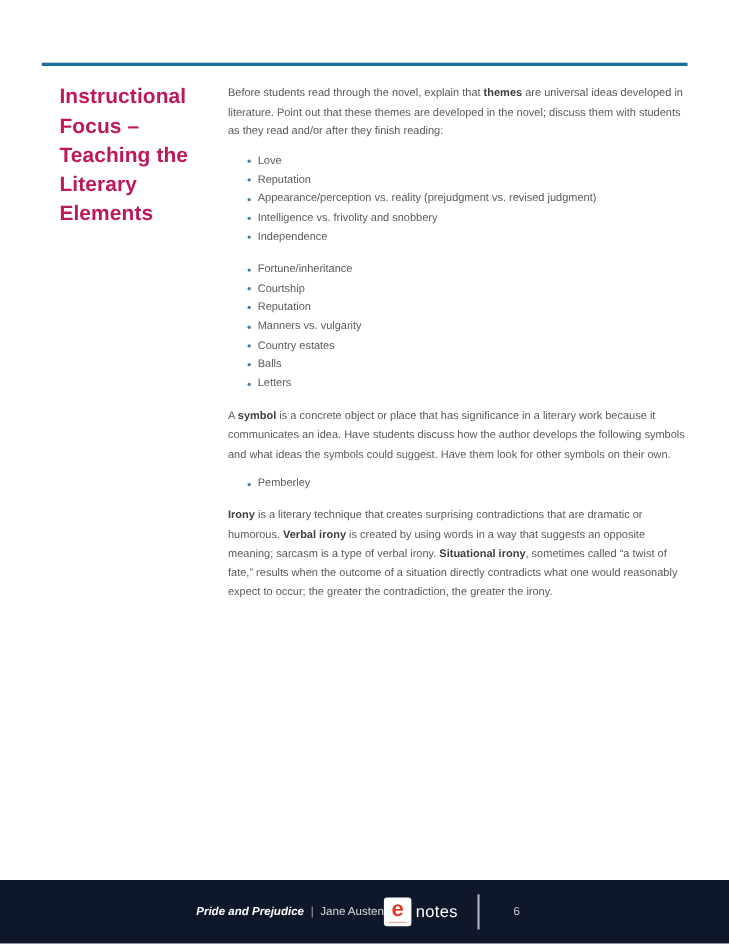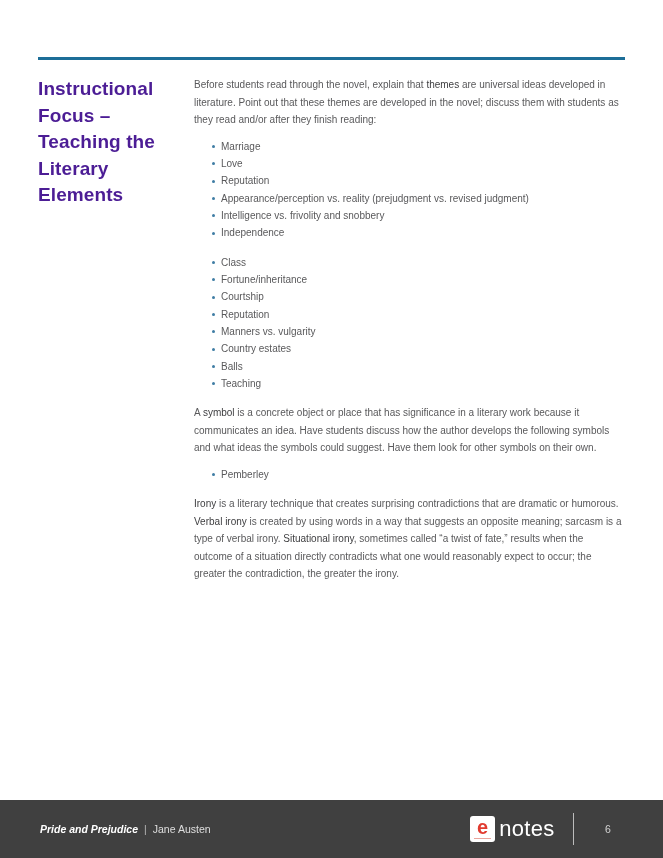--- a/index.html
+++ b/index.html
@@ -23,37 +23,37 @@
   .columns {
     position: absolute;
     left: 38px;
     top: 76px;
     width: 589px;
     display: flex;
     align-items: flex-start;
   }
   .section-heading {
     width: 142px;
-    margin: 0 7px 0 0;
+    margin: 0 7px 0 16px;
     font-size: 19px;
     line-height: 26.5px;
     font-weight: 700;
-    color: #4c1d95;
+    color: #be185d;
     letter-spacing: 0.1px;
   }
   .content-col {
     width: 428px;
     margin-left: 7px;
     font-size: 10px;
     line-height: 17.5px;
     color: #59595b;
     font-weight: 400;
   }
   .para { margin: 0 0 9px 0; }
-  .para .bold { font-weight: 400; color: #3e3e40; }
+  .para .bold { font-weight: 700; color: #3e3e40; }
   .blist {
     list-style: none;
     margin: 5px 0 12px 0;
     padding: 0 0 0 18px;
   }
   .blist li {
     position: relative;
     padding-left: 9px;
     line-height: 17.35px;
   }
@@ -66,24 +66,24 @@
     height: 3px;
     border-radius: 50%;
     background: #3f7da4;
   }
   .footer {
     position: absolute;
     left: 0;
     bottom: 0;
     width: 663px;
     height: 58px;
-    background: #404040;
+    background: #0f172a;
     display: flex;
     align-items: center;
-    justify-content: space-between;
+    justify-content: center;
     padding: 12px 40px;
     color: #ffffff;
   }
   .footer-left {
     display: flex;
     align-items: baseline;
     font-size: 10.5px;
   }
   .book-title { font-weight: 700; font-style: italic; color: #ffffff; }
   .footer-sep { margin: 0 6px; color: rgba(255,255,255,0.6); font-weight: 300; }
@@ -111,21 +111,21 @@
   }
   .logo-e {
     color: #e13b30;
     font-weight: 700;
     font-size: 20px;
     line-height: 1;
     margin-top: -4px;
   }
   .logo-text {
     margin-left: 4px;
-    font-size: 22px;
+    font-size: 15px;
     font-weight: 400;
     letter-spacing: 0.3px;
     color: #ffffff;
     line-height: 1;
   }
   .footer-divider {
     width: 1.5px;
     height: 32px;
     background: rgba(255,255,255,0.65);
     margin: 0 19px 0 18px;
@@ -142,36 +142,34 @@
 
 <div class="page">
 
   <div class="top-rule"></div>
 
   <div class="columns">
     <h1 class="section-heading">Instructional Focus – Teaching the Literary Elements</h1>
     <div class="content-col" id="content-blocks">
         <p class="para"><span>Before students read through the novel, explain that </span><span class="bold">themes</span><span> are universal ideas developed in literature. Point out that these themes are developed in the novel; discuss them with students as they read and/or after they finish reading:</span></p>
         <ul class="blist">
-          <li>Marriage</li>
           <li>Love</li>
           <li>Reputation</li>
           <li>Appearance/perception vs. reality (prejudgment vs. revised judgment)</li>
           <li>Intelligence vs. frivolity and snobbery</li>
           <li>Independence</li>
         </ul>
         <ul class="blist">
-          <li>Class</li>
           <li>Fortune/inheritance</li>
           <li>Courtship</li>
           <li>Reputation</li>
           <li>Manners vs. vulgarity</li>
           <li>Country estates</li>
           <li>Balls</li>
-          <li>Teaching</li>
+          <li>Letters</li>
         </ul>
         <p class="para"><span>A </span><span class="bold">symbol</span><span> is a concrete object or place that has significance in a literary work because it communicates an idea. Have students discuss how the author develops the following symbols and what ideas the symbols could suggest. Have them look for other symbols on their own.</span></p>
         <ul class="blist">
           <li>Pemberley</li>
         </ul>
         <p class="para"><span class="bold">Irony</span><span> is a literary technique that creates surprising contradictions that are dramatic or humorous. </span><span class="bold">Verbal irony</span><span> is created by using words in a way that suggests an opposite meaning; sarcasm is a type of verbal irony. </span><span class="bold">Situational irony</span><span>, sometimes called “a twist of fate,” results when the outcome of a situation directly contradicts what one would reasonably expect to occur; the greater the contradiction, the greater the irony.</span></p>
       </div>
   </div>
 
   <footer class="footer">

